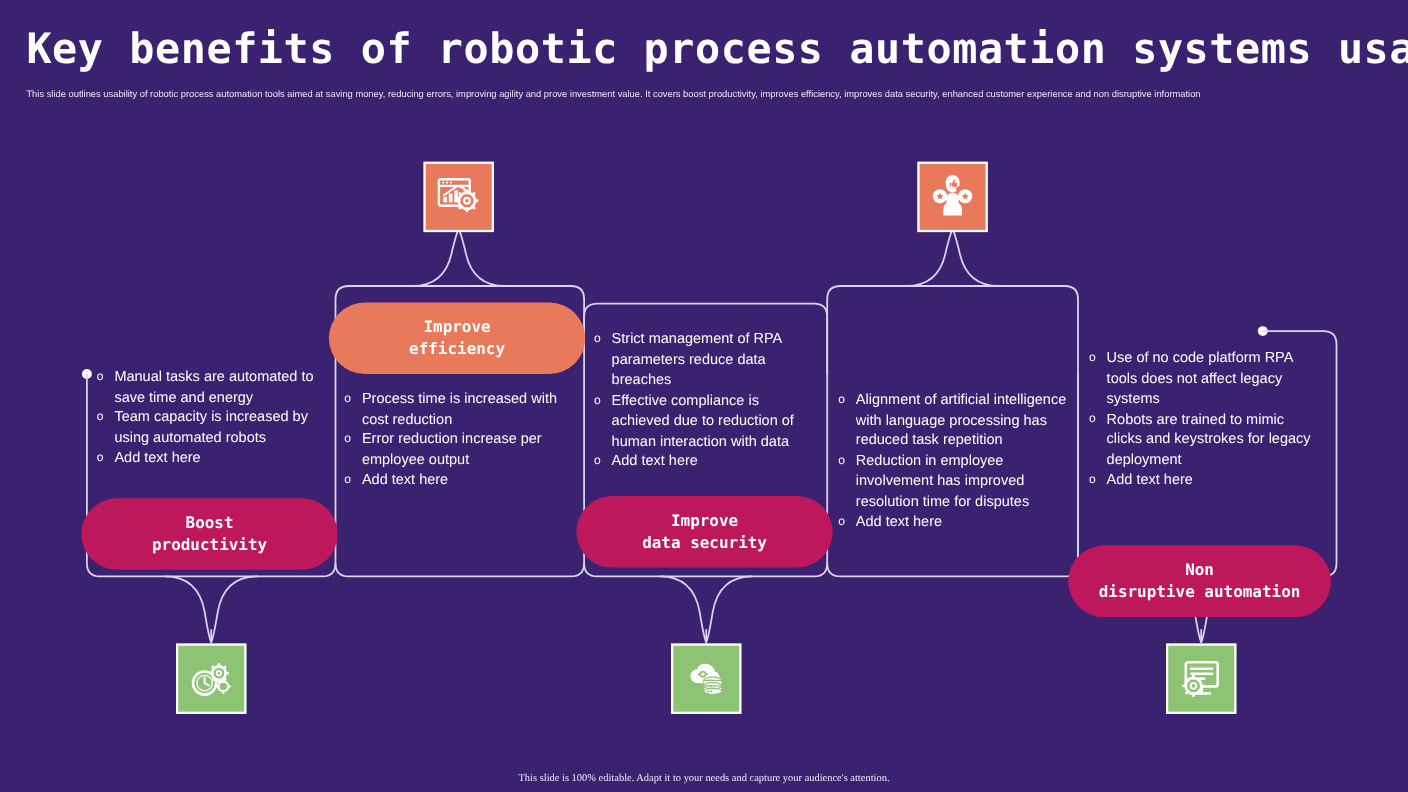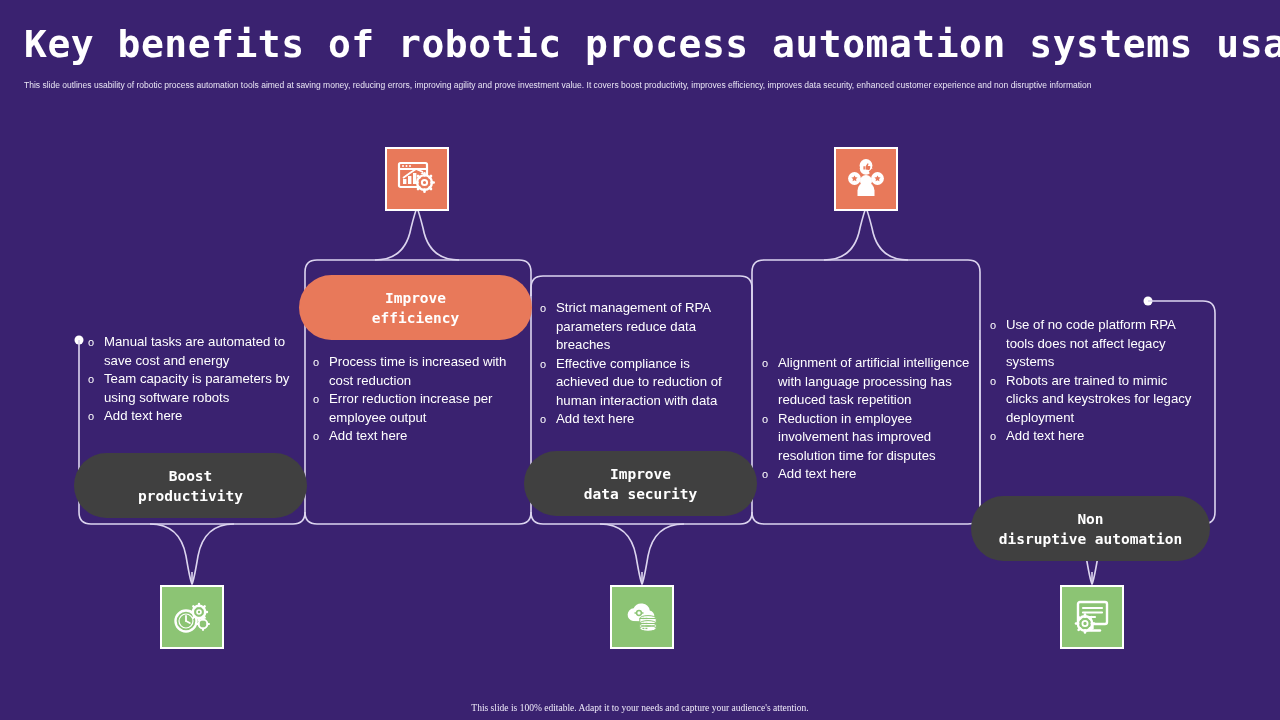--- a/index.html
+++ b/index.html
@@ -44,21 +44,21 @@
   .pill {
     position: absolute;
     border-radius: 40px;
     display: flex; flex-direction: column;
     align-items: center; justify-content: center;
     font-family: "DejaVu Sans Mono", monospace;
     font-size: 14.5px; font-weight: bold; color: #ffffff;
     line-height: 20px; 
   }
   .pill.orange { background: #e8795a; }
-  .pill.green  { background: #404040; }
+  .pill.green  { background: #be185d; }
 
   
   .bullets { position: absolute; color: #ffffff; font-size: 13.2px; line-height: 18.5px; }
   .bullets .row { display: flex; align-items: flex-start; }
   .bullets .mark {
     flex: 0 0 auto; width: 16px;
     font-size: 11px; line-height: 18.5px; color: #ffffff;
   }
   .bullets .txt { flex: 1 1 auto; }
 
@@ -257,25 +257,25 @@
   </div>
 
   <div class="pill green" style="left:971px; top:451px; width:239px; height:65px;margin-top:45px;">
     <span>Non</span>
     <span>disruptive automation</span>
   </div>
 
   <div class="bullets" style="left:88px; top:333px; width:205px;">
     <div class="row">
       <span class="mark">o</span>
-      <span class="txt">Manual tasks are automated to save cost and energy</span>
-    </div>
-    <div class="row">
-      <span class="mark">o</span>
-      <span class="txt">Team capacity is parameters by using software robots</span>
+      <span class="txt">Manual tasks are automated to save time and energy</span>
+    </div>
+    <div class="row">
+      <span class="mark">o</span>
+      <span class="txt">Team capacity is increased by using automated robots</span>
     </div>
     <div class="row">
       <span class="mark">o</span>
       <span class="txt">Add text here</span>
     </div>
   </div>
 
   <div class="bullets" style="left:313px; top:353px; width:208px;">
     <div class="row">
       <span class="mark">o</span>

